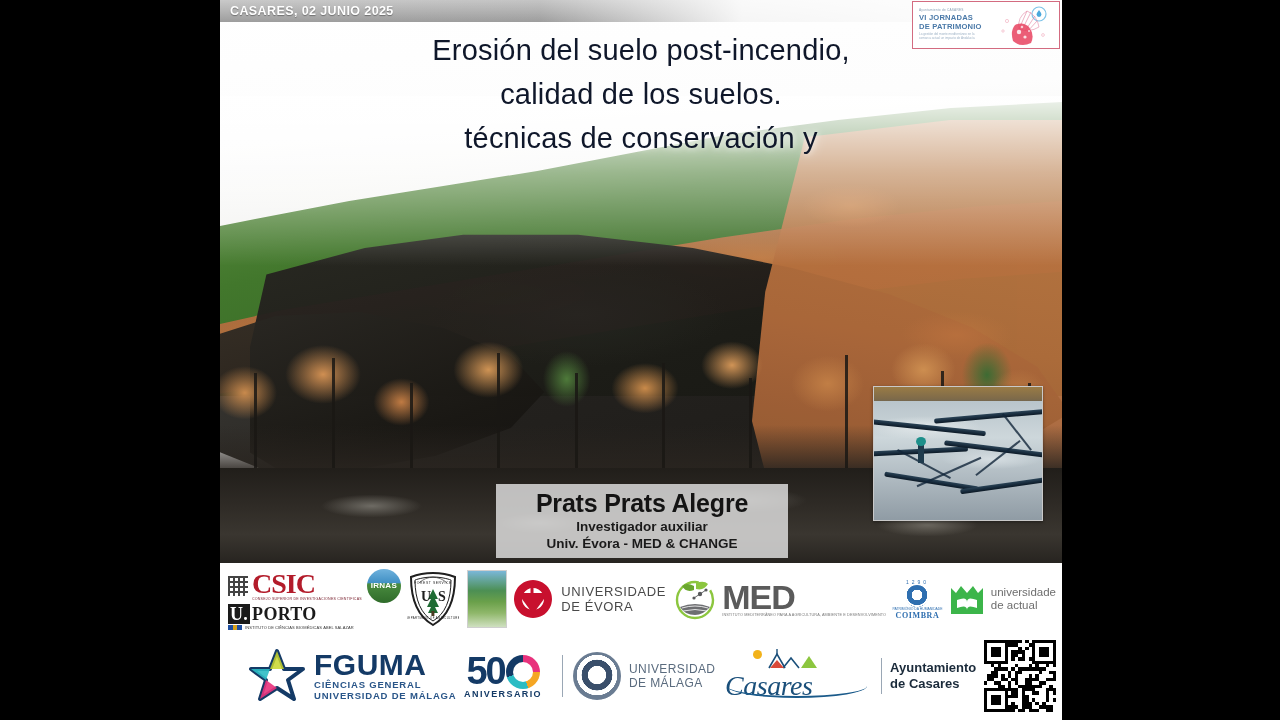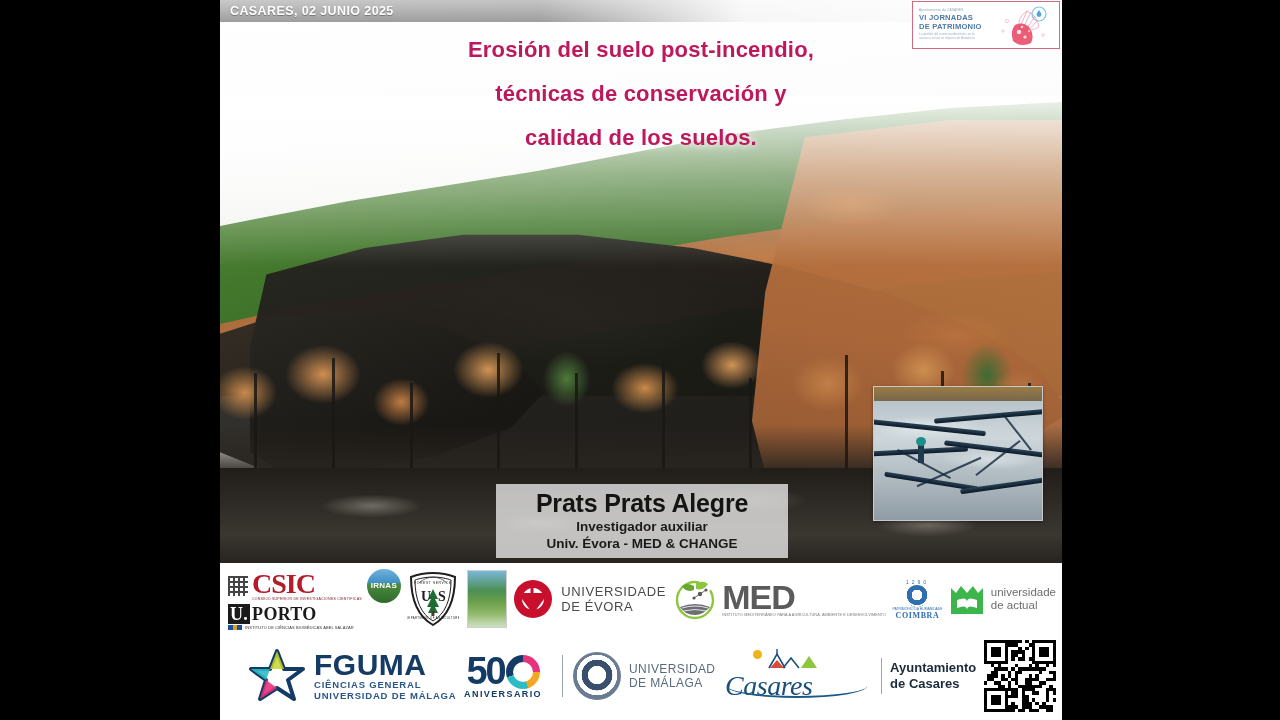--- a/index.html
+++ b/index.html
@@ -107,21 +107,21 @@
       linear-gradient(180deg, #211e1a 0%, #2f2b26 40%, #3a3630 70%, #272420 100%);
   }
   .trunk { position: absolute; bottom: 40px; width: 3px; background: #1a1714; opacity: .85; }
 
   
   .title-block {
     position: absolute; left: 0; top: 28px; width: 842px;
     text-align: center; z-index: 6;
   }
   .title-line {
-    color: #be185d; font-size: 22px; font-weight: bold; line-height: 44px;
+    color: #0f172a; font-size: 29px; font-weight: normal; line-height: 44px;
     letter-spacing: .2px;
     text-shadow: 0 0 6px rgba(255,255,255,.9), 0 0 14px rgba(255,255,255,.8);
   }
 
   
   .datebar {
     position: absolute; left: 0; top: 0; width: 842px; height: 22px;
     background: linear-gradient(180deg,#c9c9c9 0%, #b4b4b4 50%, #9d9d9d 100%);
     z-index: 8;
   }
@@ -323,22 +323,22 @@
         <circle cx="29" cy="22" r="1.3" fill="#fff" opacity=".7"></circle>
         <circle cx="36" cy="26" r="1.1" fill="#fff" opacity=".7"></circle>
         <circle cx="14" cy="16" r="1.6" fill="none" stroke="#f0a8bb" stroke-width=".6"></circle>
         <circle cx="10" cy="26" r="1.2" fill="none" stroke="#f0a8bb" stroke-width=".6"></circle>
         <circle cx="50" cy="30" r="1.4" fill="none" stroke="#f0a8bb" stroke-width=".6"></circle>
       </svg>
     </div>
 
     <div class="title-block">
       <div class="title-line">Erosión del suelo post-incendio,</div>
+      <div class="title-line">calidad de los suelos.</div>
       <div class="title-line">técnicas de conservación y</div>
-      <div class="title-line">calidad de los suelos.</div>
     </div>
 
     <div class="inset">
       <div class="inset-top"></div>
       <div class="inset-snow"></div>
       <div class="log" style="left:-8px; top:38px; width:120px; transform:rotate(6deg);"></div>
       <div class="log" style="left:60px; top:26px; width:130px; transform:rotate(-5deg);"></div>
       <div class="log" style="left:-6px; top:62px; width:100px; transform:rotate(-3deg);"></div>
       <div class="log" style="left:70px; top:60px; width:110px; transform:rotate(7deg);"></div>
       <div class="log" style="left:10px; top:92px; width:95px; transform:rotate(9deg);"></div>

